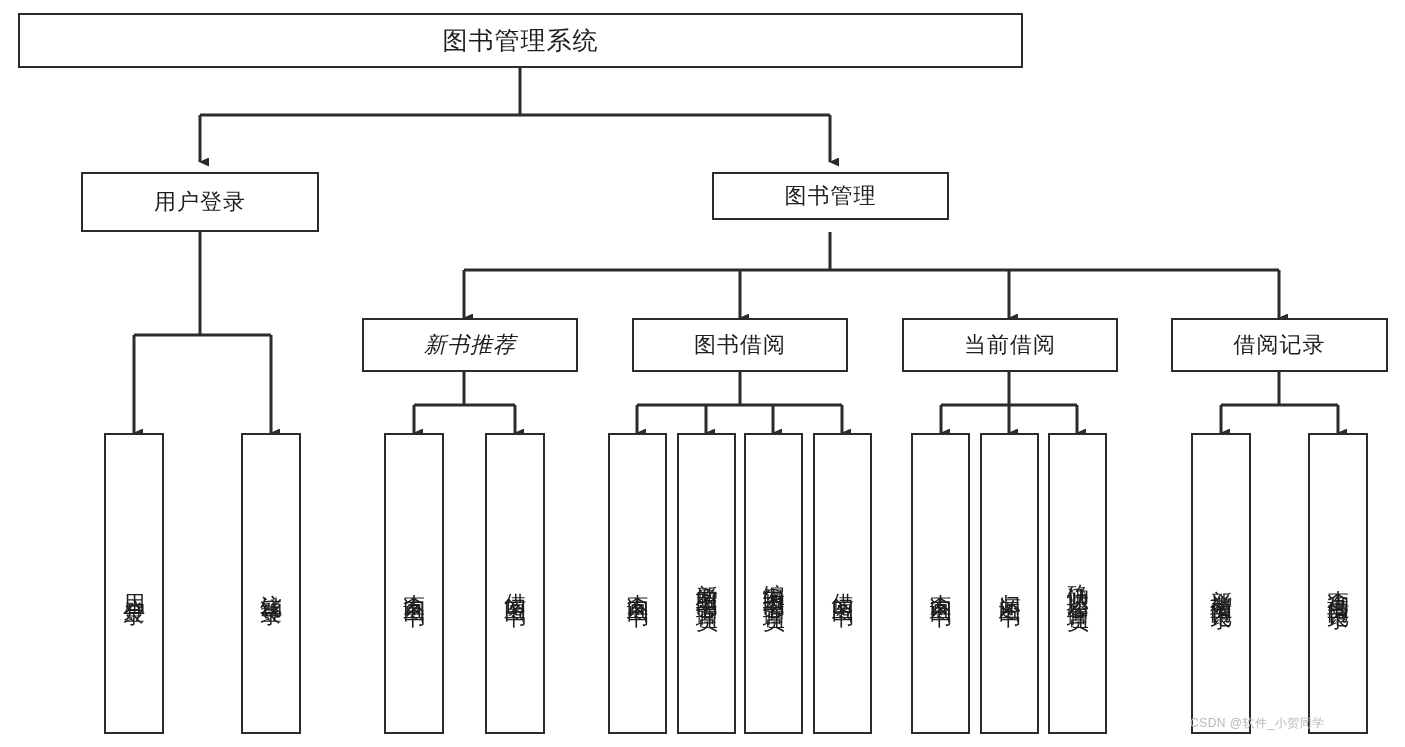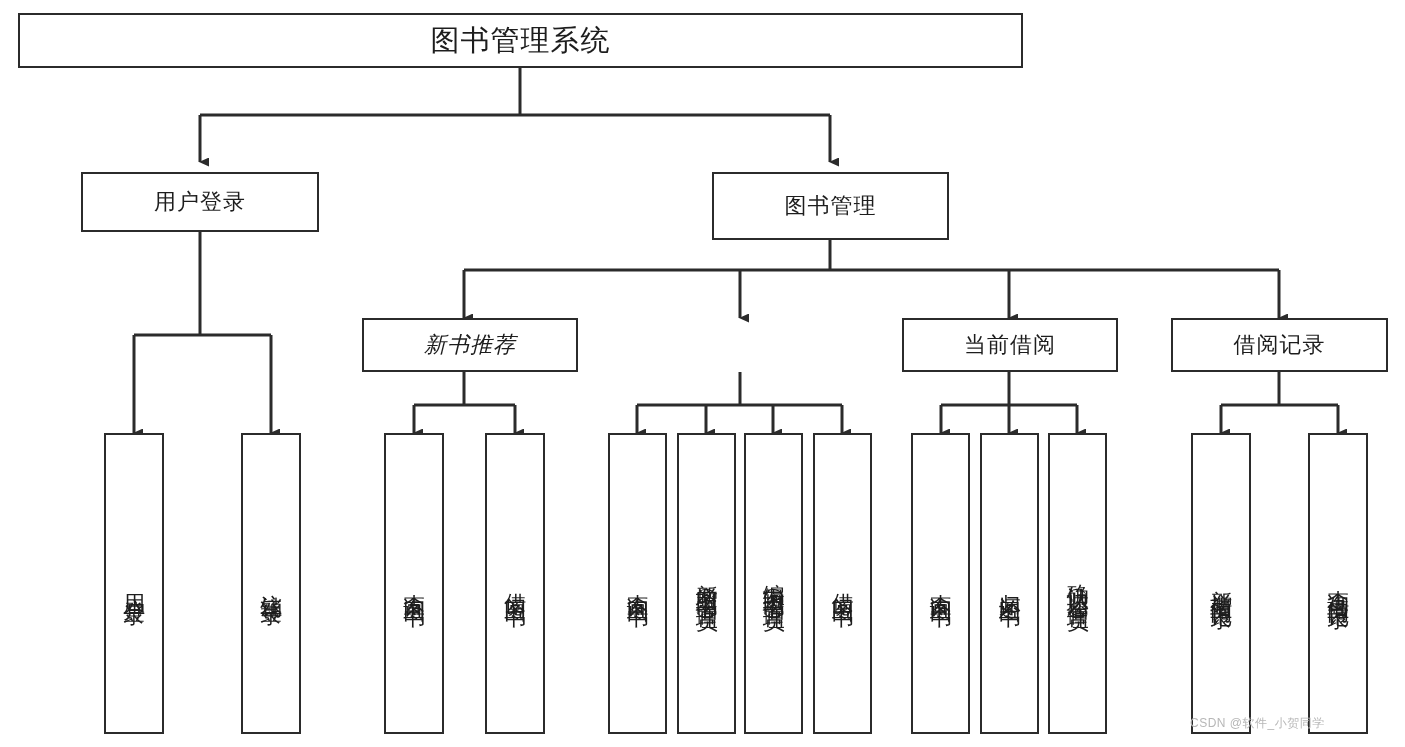--- a/index.html
+++ b/index.html
@@ -37,21 +37,21 @@
     display: block;
     text-align: center;
     white-space: nowrap;
     letter-spacing: 1px;
   }
   .node.horiz .node-label {
     font-size: 22px;
     line-height: 1.1;
   }
   .node.root .node-label {
-    font-size: 29px;
+    font-size: 25px;
   }
   .node.vert {
     align-items: center;
     justify-content: center;
   }
   .node.vert .node-label {
     writing-mode: vertical-rl;
     text-orientation: upright;
     font-size: 22px;
     line-height: 1.38;
@@ -121,26 +121,29 @@
     </g>
   </svg>
 
   <div class="node horiz root" style="left:18px; top:13px; width:1005px; height:55px;">
     <span class="node-label">图书管理系统</span>
   </div>
 
   <div class="node horiz" style="left:81px; top:172px; width:238px; height:60px;">
     <span class="node-label">用户登录</span>
   </div>
-  <div class="node horiz" style="left:712px; top:172px; width:237px; height:68px;font-family:Liberation Serif, serif;">
+  <div class="node horiz" style="left:712px; top:172px; width:237px; height:48px;font-family:Liberation Serif, serif;">
     <span class="node-label">图书管理</span>
   </div>
 
   <div class="node horiz" style="left:362px; top:318px; width:216px; height:54px;font-style:italic;">
     <span class="node-label">新书推荐</span>
+  </div>
+  <div class="node horiz" style="left:632px; top:318px; width:216px; height:54px;">
+    <span class="node-label">图书借阅</span>
   </div>
   <div class="node horiz" style="left:902px; top:318px; width:216px; height:54px;">
     <span class="node-label">当前借阅</span>
   </div>
   <div class="node horiz" style="left:1171px; top:318px; width:217px; height:54px;">
     <span class="node-label">借阅记录</span>
   </div>
 
   <div class="node vert" style="left:104px; top:433px; width:60px; height:301px;">
     <span class="node-label">用户登录</span>

